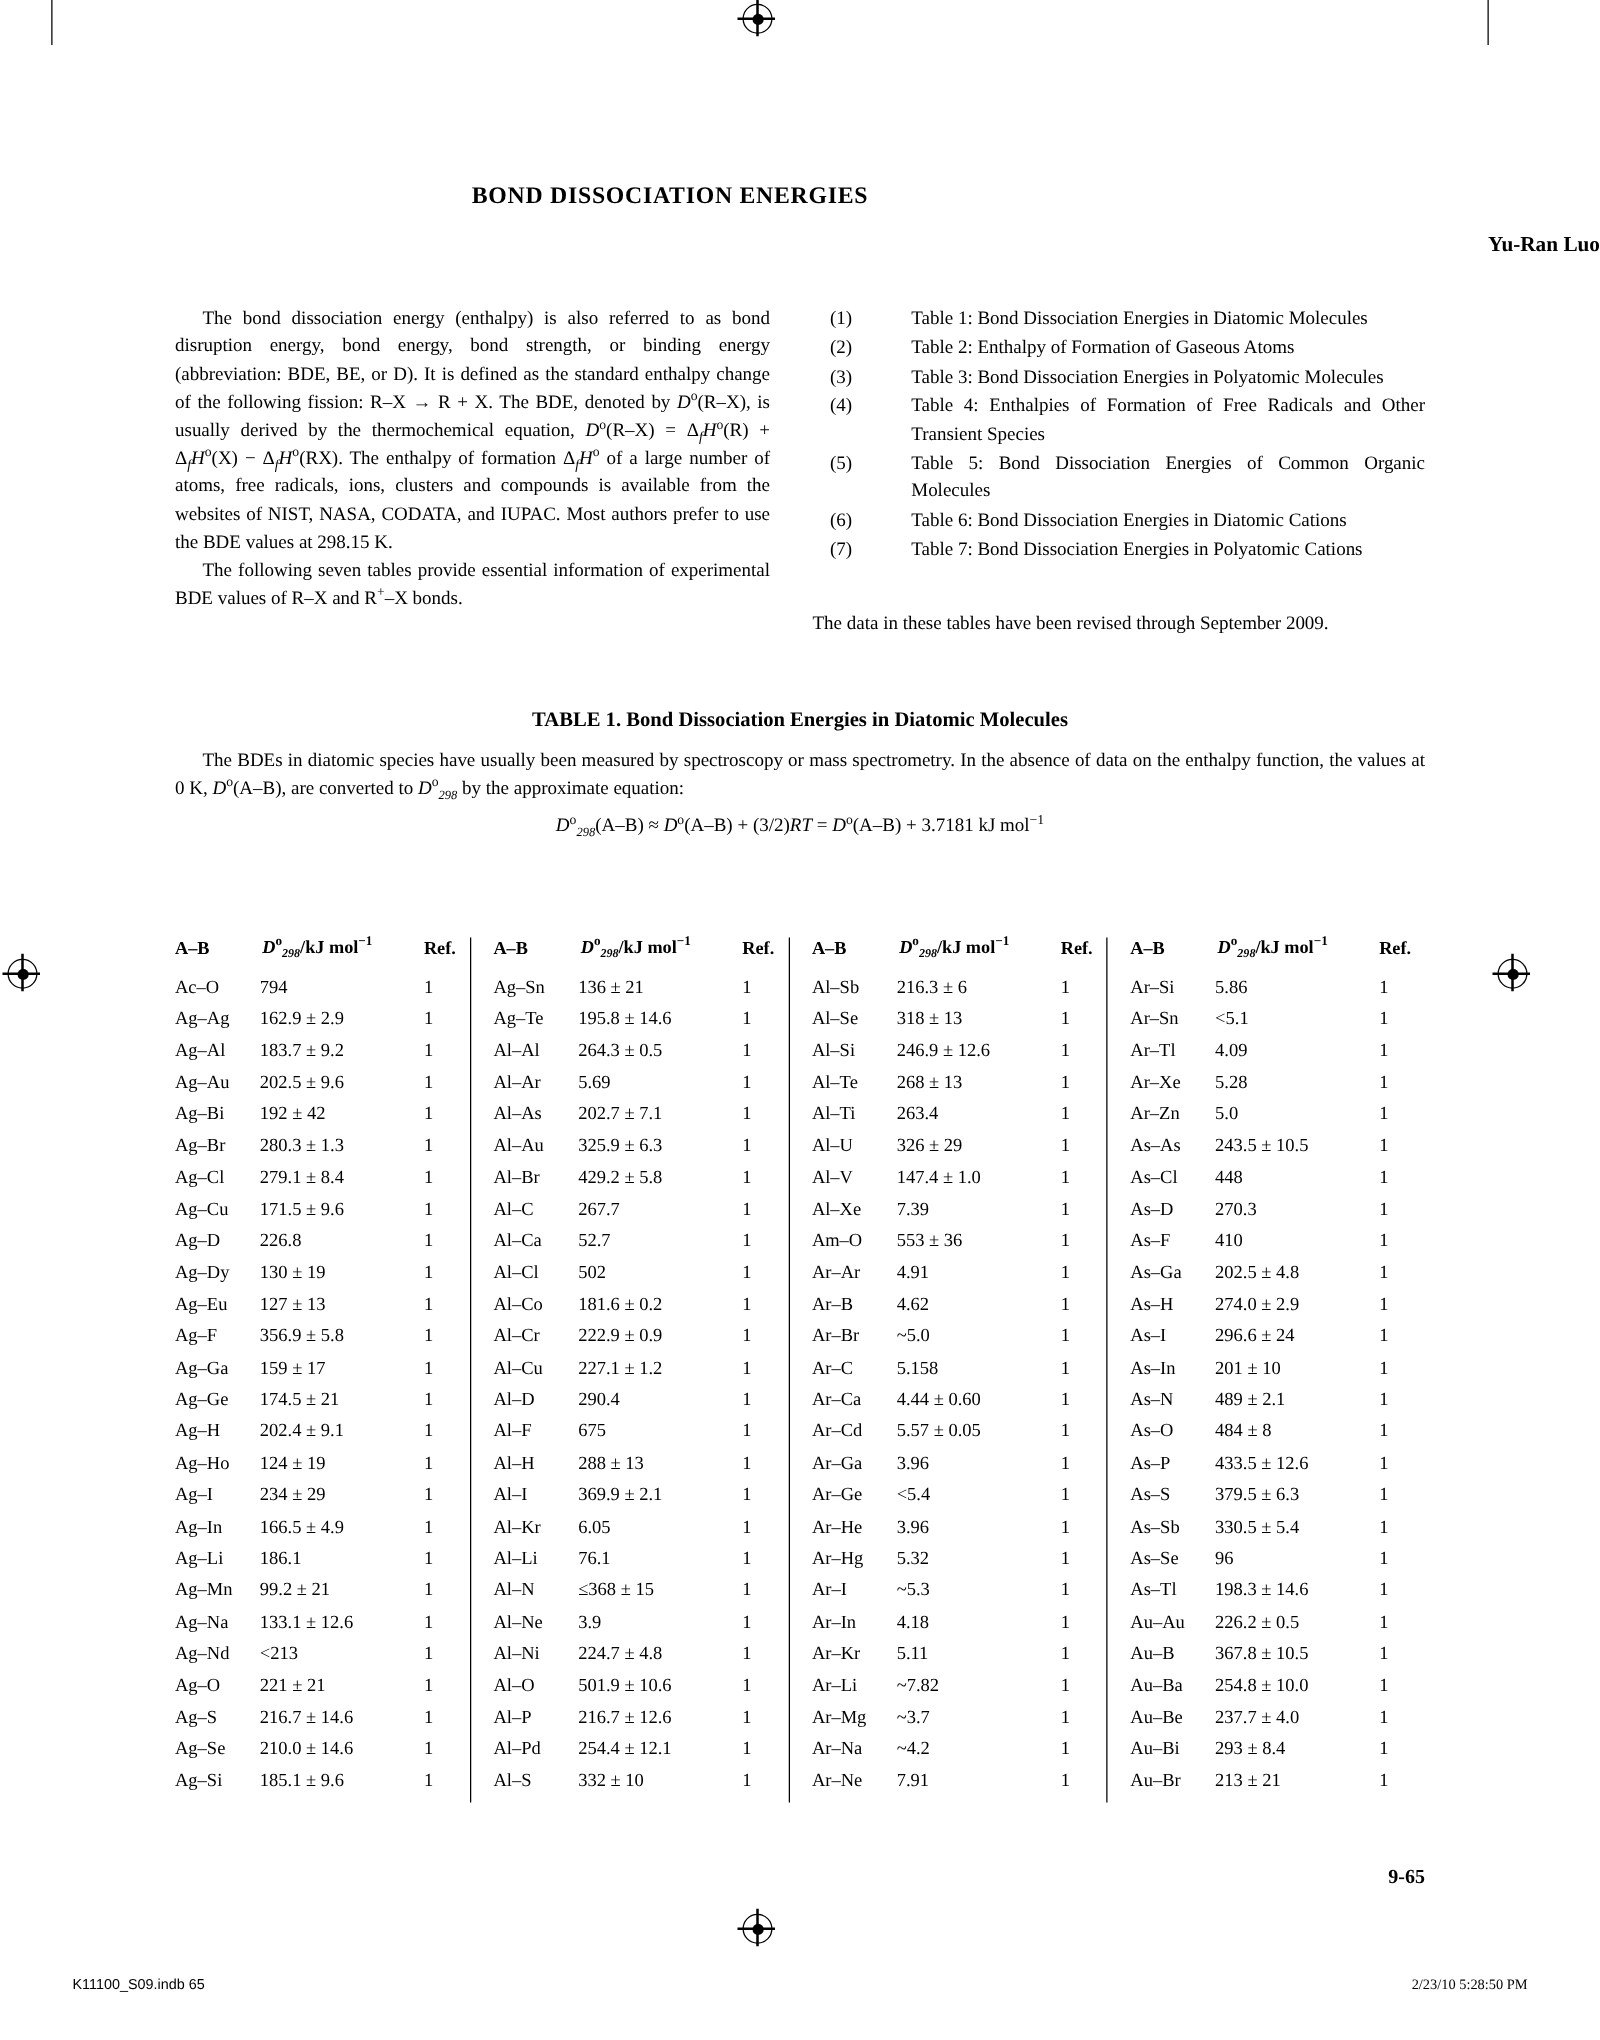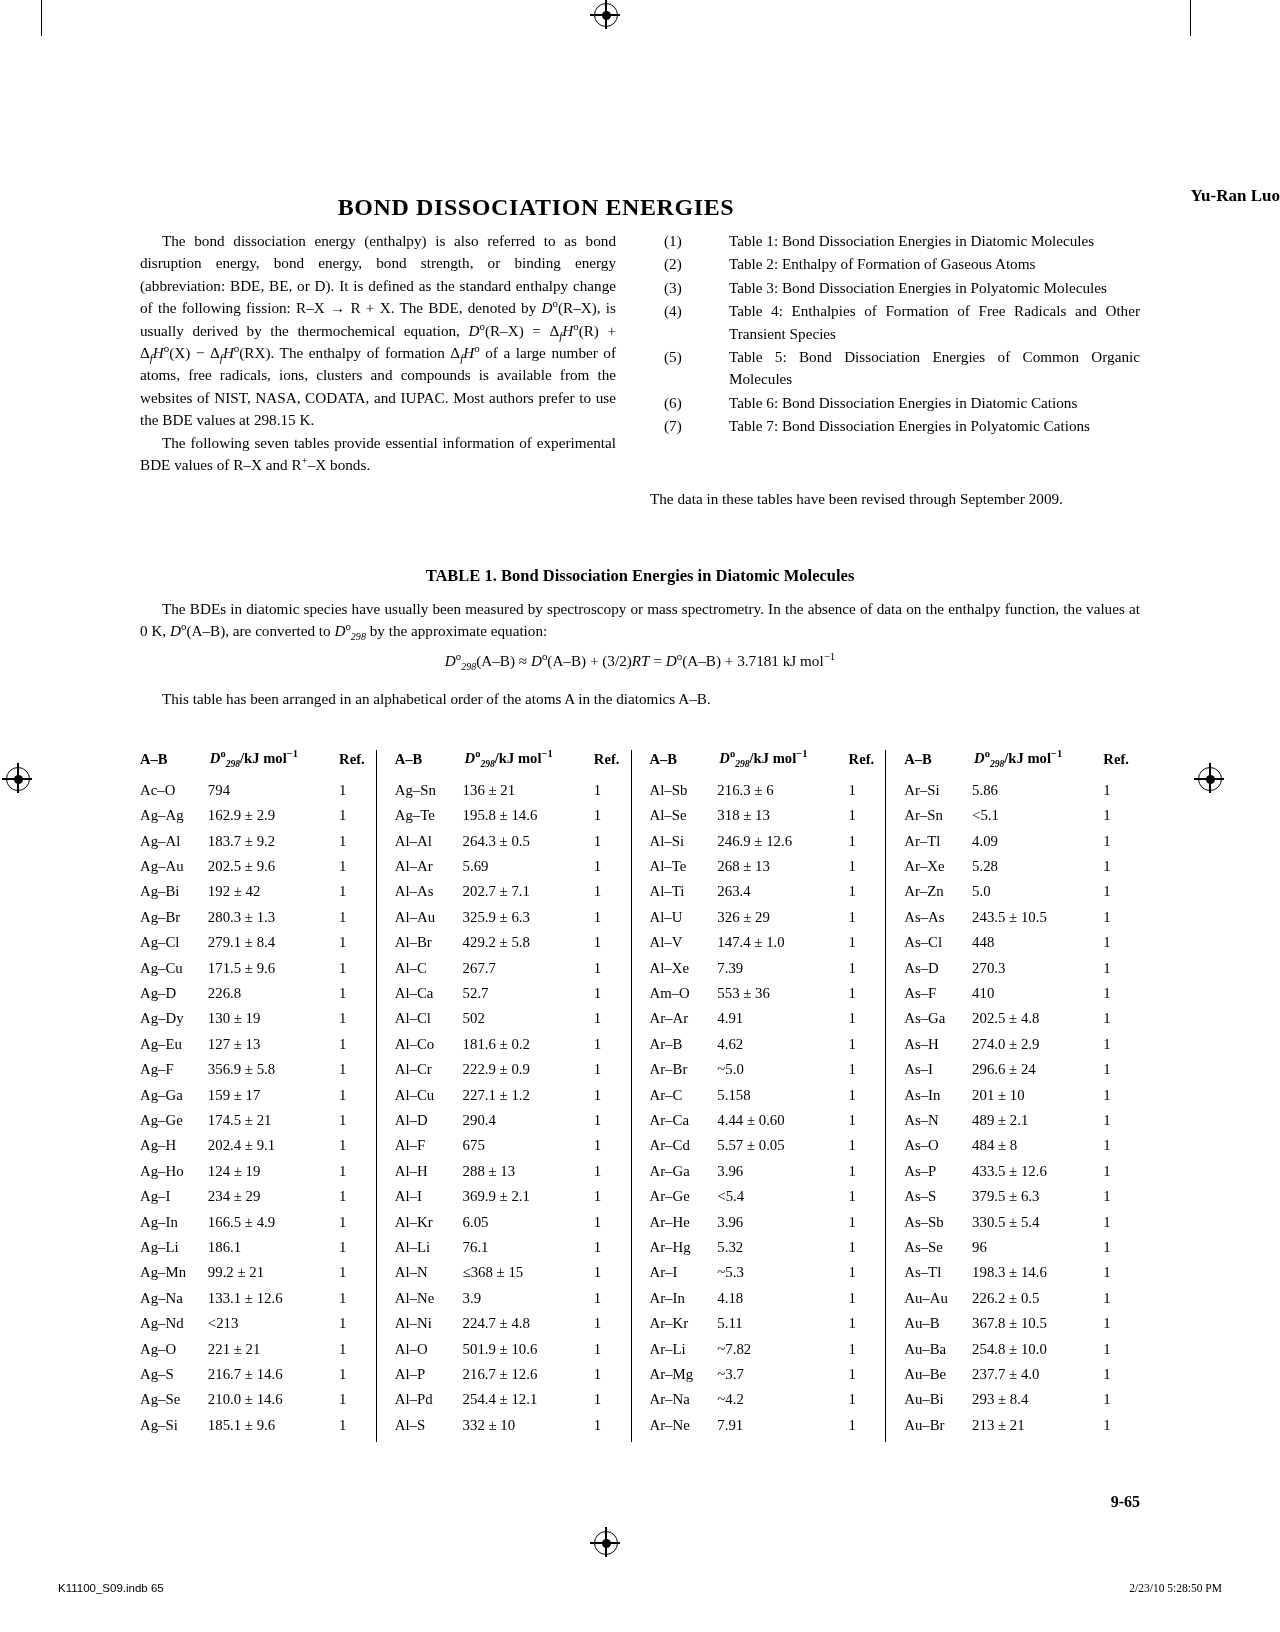--- a/index.html
+++ b/index.html
@@ -56,39 +56,38 @@
     left: 0; top: 0;
     width: 1280px;
     height: 1632px;
   }
 
   .doc-title {
     position: absolute;
     left: 0; top: 146px;
     width: 1072px;
     text-align: center;
-    font-size: 24px;
+    font-size: 19px;
     font-weight: bold;
     letter-spacing: 0.6px;
-    margin-top: 48px;
   }
   .doc-author {
     position: absolute;
     left: 0; top: 186px;
     width: 1280px;
     text-align: right;
     font-size: 17px;
     font-weight: bold;
   }
 
   
   .intro {
     position: absolute;
     left: 140px;
-    top: 230px;
+    top: 244px;
     width: 1000px;
     display: flex;
     gap: 48px;
   }
   .intro-col {
     width: 476px;
     font-size: 15.2px;
     line-height: 22.4px;
   }
   .intro-col p {
@@ -292,21 +291,20 @@
   </div>
 
   <div class="data-note">The data in these tables have been revised through September 2009.</div>
 
   <div class="table-caption">TABLE 1. Bond Dissociation Energies in Diatomic Molecules</div>
 
   <div class="table-intro">The BDEs in diatomic species have usually been measured by spectroscopy or mass spectrometry. In the absence of data on the enthalpy function, the values at 0 K, <span class="ital">D</span><span class="sup">o</span>(A–B), are converted to <span class="ital">D</span><span class="sup">o</span><sub style="font-style:italic;font-size:0.66em;">298</sub> by the approximate equation:</div>
 
   <div class="equation"><span class="ital">D</span><span class="sup">o</span><sub style="font-style:italic;font-size:0.66em;">298</sub>(A–B) ≈ <span class="ital">D</span><span class="sup">o</span>(A–B) + (3/2)<span class="ital">RT</span> = <span class="ital">D</span><span class="sup">o</span>(A–B) + 3.7181 kJ mol<span class="sup">−1</span></div>
 
-  <div class="table-note">This table has been arranged in an alphabetical order of the atoms A in the diatomics A–B.</div>
 
   <div class="bde-table">
 
     <div class="tbl-block">
       <table>
         <thead>
           <tr>
             <th class="col-ab">A–B</th>
             <th class="col-val"><span class="ital">D</span><span class="sup">o</span><sub style="font-style:italic;font-size:0.66em;">298</sub>/kJ mol<span class="sup">−1</span></th>
             <th class="col-ref">Ref.</th>

